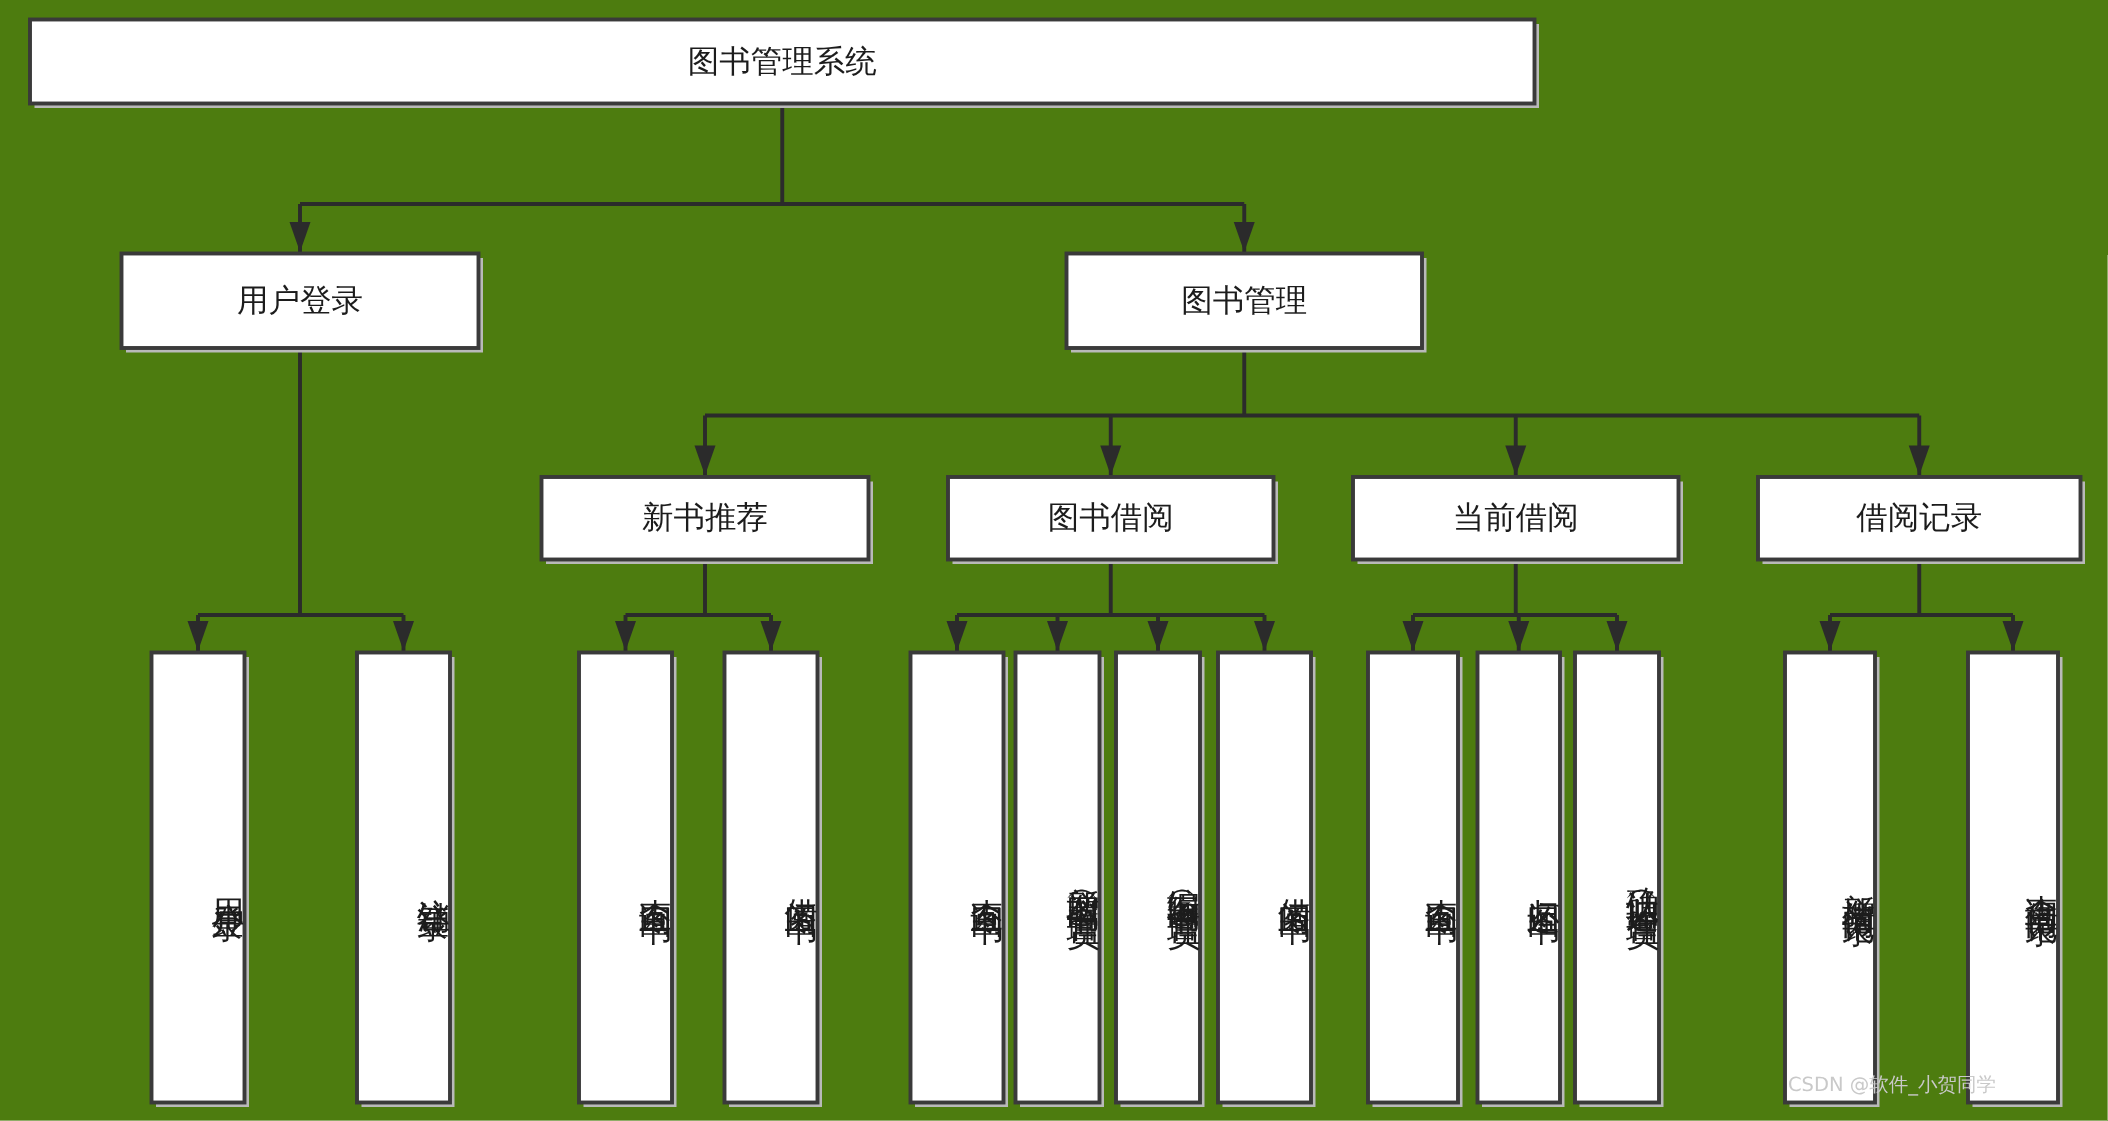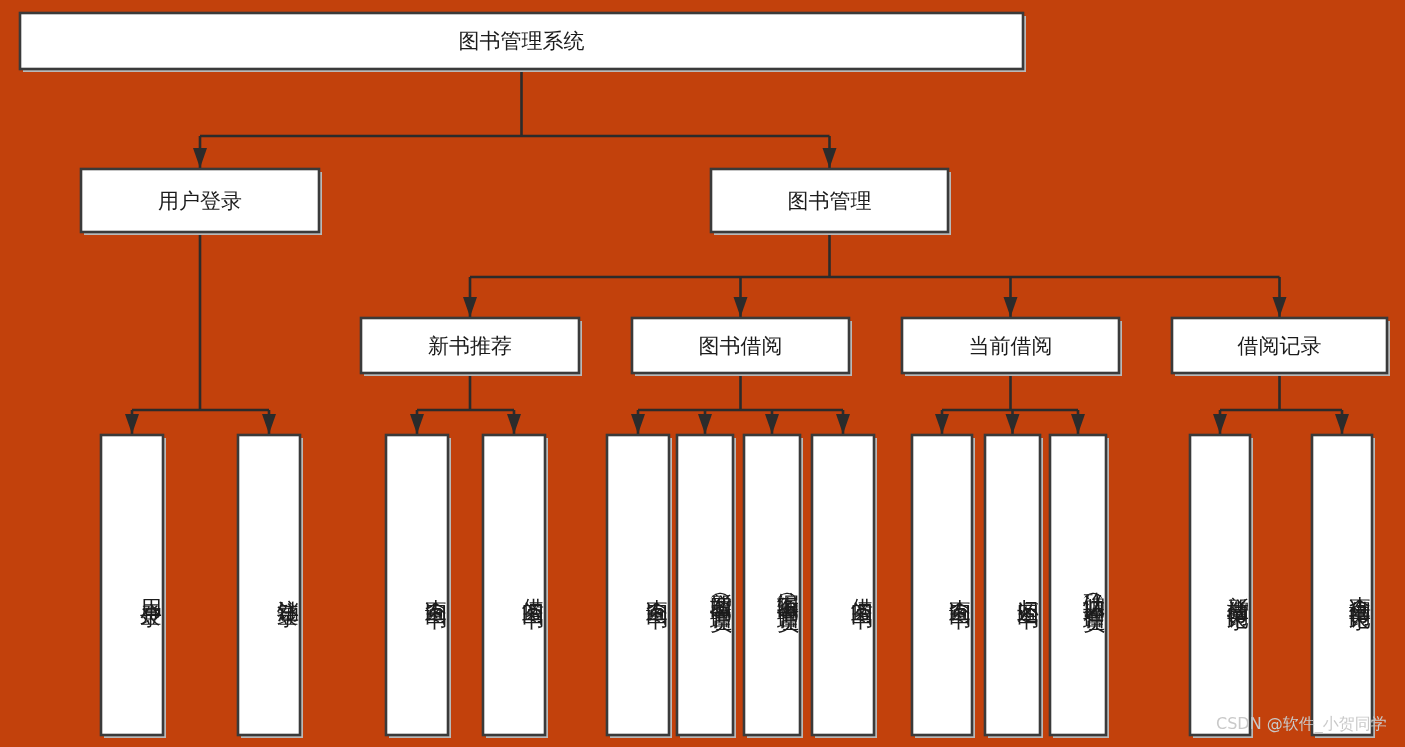--- a/index.html
+++ b/index.html
@@ -11,21 +11,21 @@
   body {
     width: 1405px;
     height: 747px;
     overflow: hidden;
     font-family: "DejaVu Sans", "Liberation Sans", sans-serif;
   }
   #diagram-root {
     position: relative;
     width: 1405px;
     height: 747px;
-    background: #c2410c;
+    background: #4d7c0f;
   }
   svg#diagram-svg {
     position: absolute;
     left: 0;
     top: 0;
     width: 1405px;
     height: 747px;
     display: block;
   }
   .node-box {
@@ -67,25 +67,24 @@
     text-align: center;
     display: flex;
     align-items: flex-start;
     justify-content: center;
     pointer-events: none;
     user-select: none;
   }
   .watermark {
     position: absolute;
     font-family: "DejaVu Sans", "Liberation Sans", sans-serif;
-    font-size: 16px;
+    font-size: 13px;
     color: #c9c9c9;
     white-space: nowrap;
     user-select: none;
-    padding-left: 24px;
   }
 </style>
 </head>
 <body>
 
 <div id="diagram-root">
 
   <svg id="diagram-svg" viewBox="0 0 1405 747">
     <defs></defs>
     <g id="connectors-layer">

